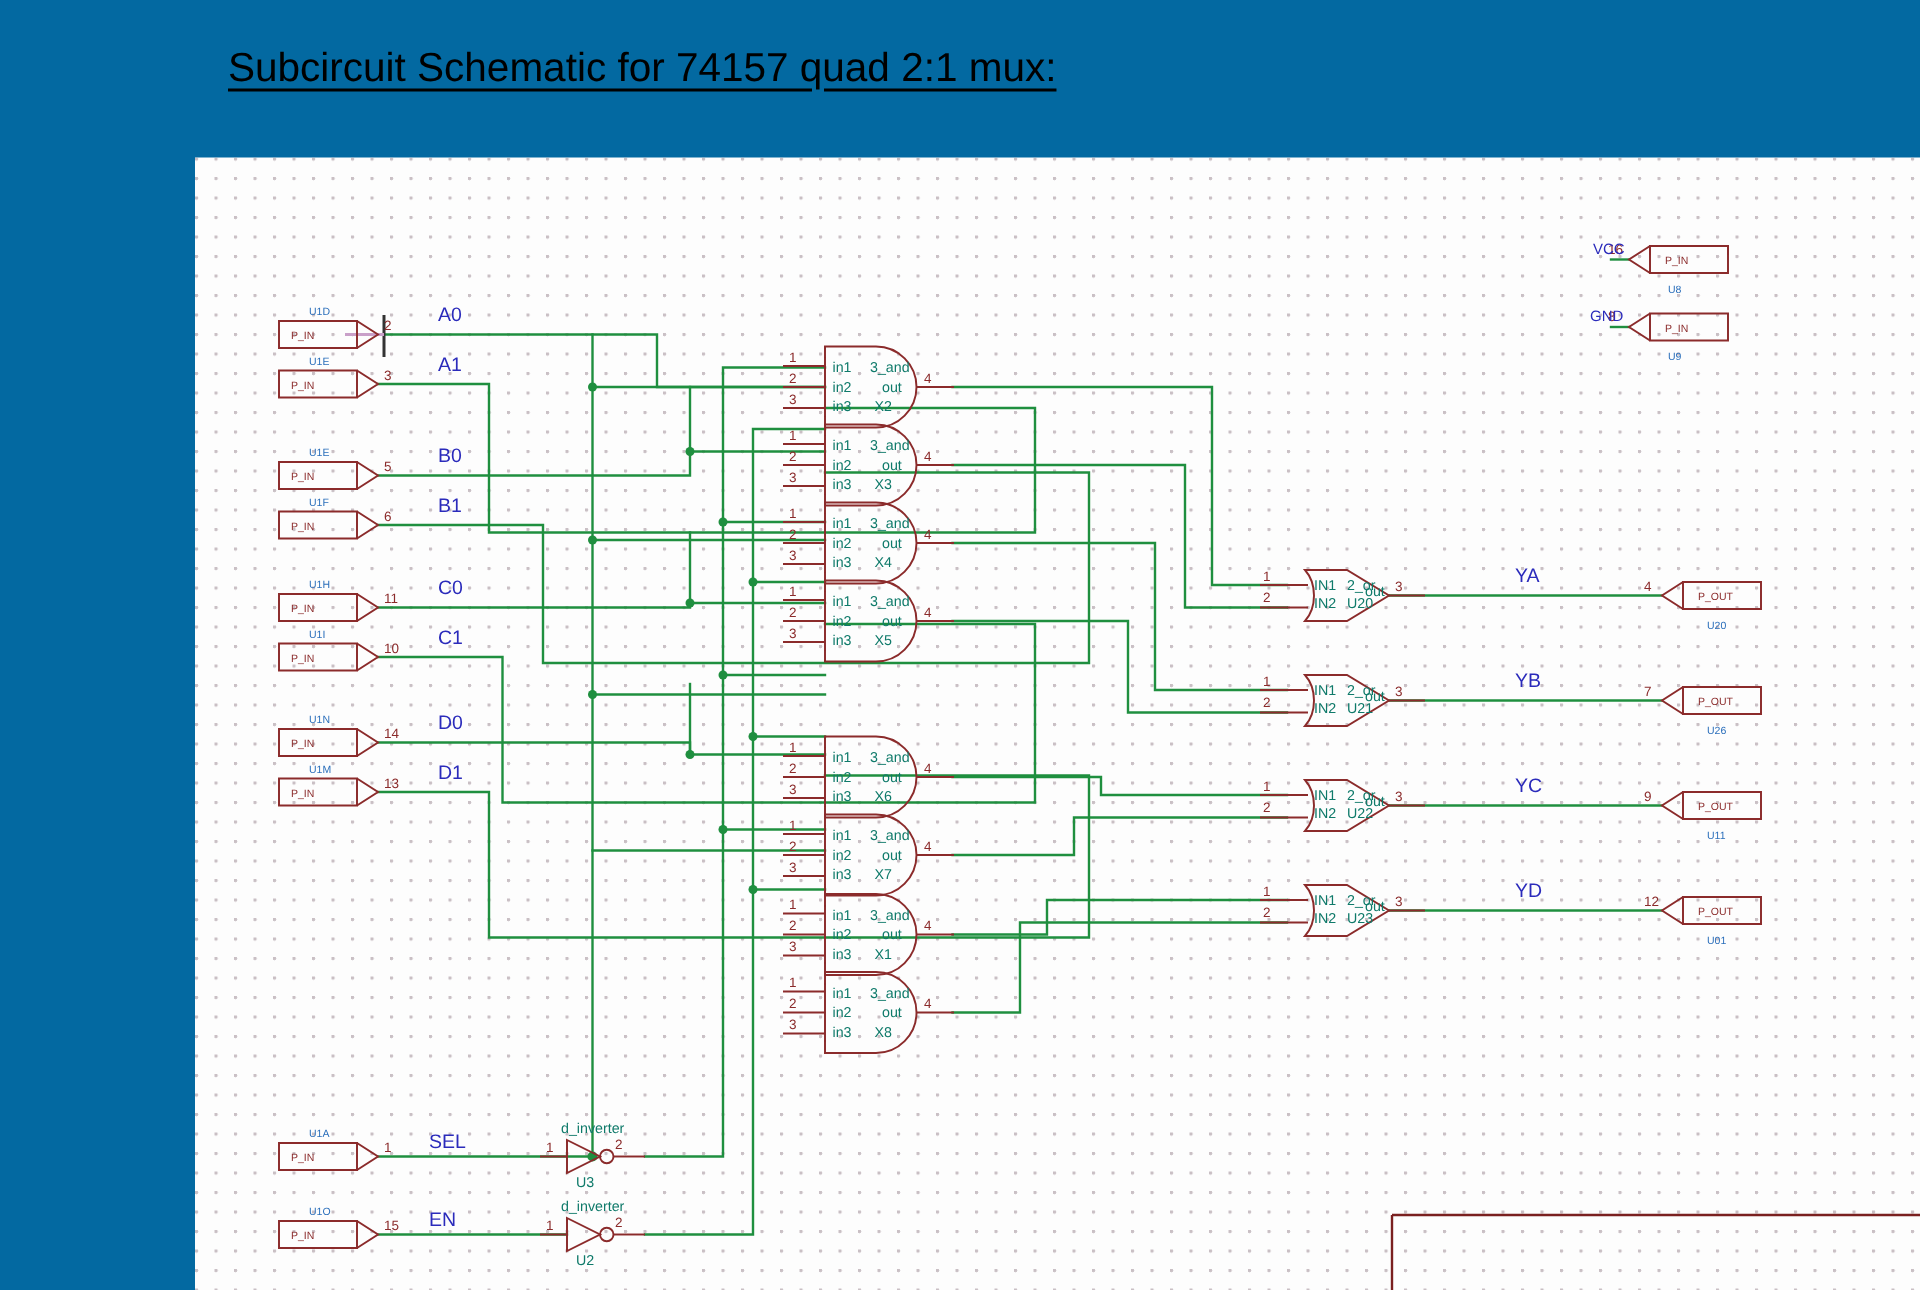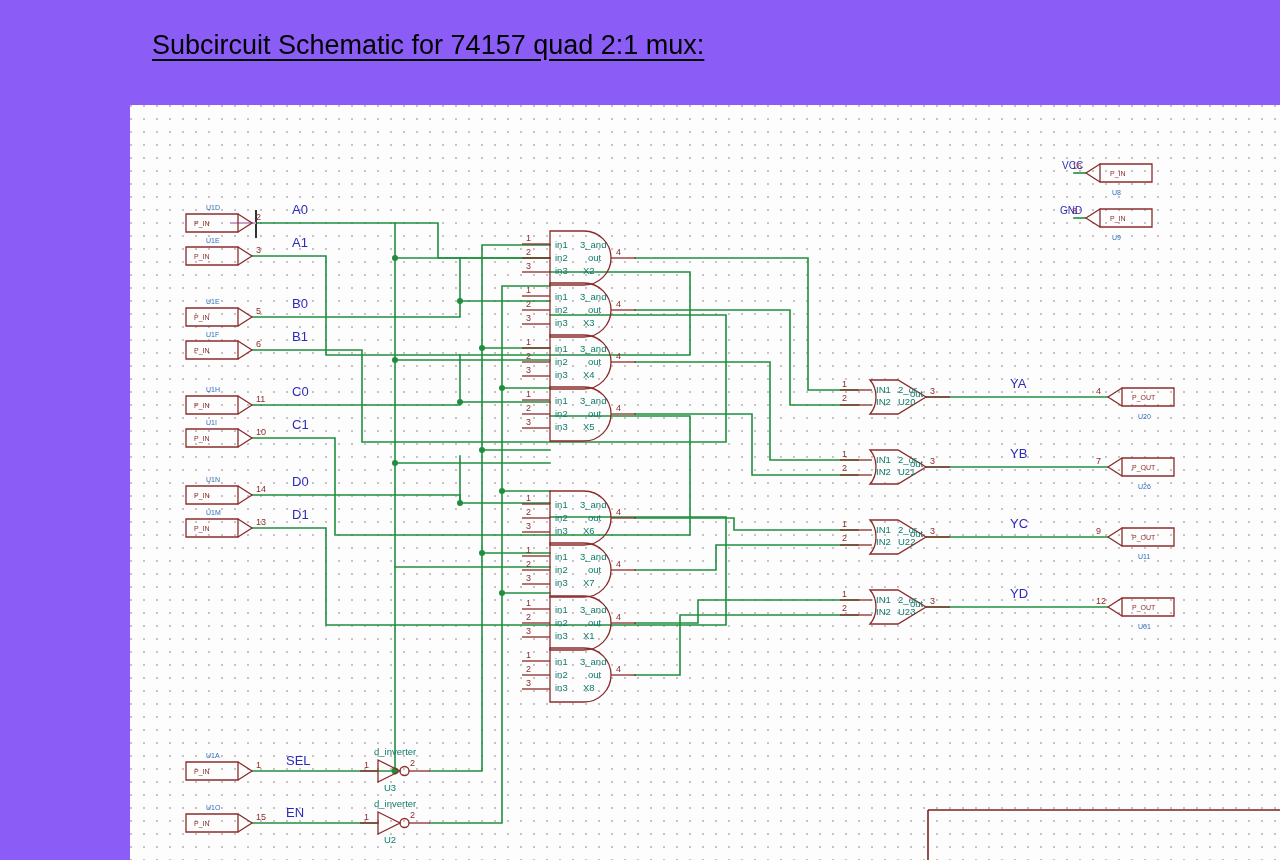--- a/index.html
+++ b/index.html
@@ -1,21 +1,21 @@
 <!DOCTYPE html>
 <html><head>
 <meta charset="utf-8">
 <title>Subcircuit Schematic for 74157 quad 2:1 mux</title>
 <style>
   html,body{margin:0;padding:0;}
   body{
     width:1280px;height:860px;overflow:hidden;background:#ffffff;
     font-family:"Liberation Sans", sans-serif;
   }
-  #page{position:relative;width:1280px;height:860px;background:#8b5cf6;}
+  #page{position:relative;width:1280px;height:860px;background:#0369a1;}
 
   
   #title{
     position:absolute;left:152px;top:30px;
     font-size:27px;color:#000000;letter-spacing:0px;
     text-decoration:underline;text-underline-offset:5px;
     white-space:nowrap;font-family:"Liberation Sans", sans-serif;
   }
 
   

